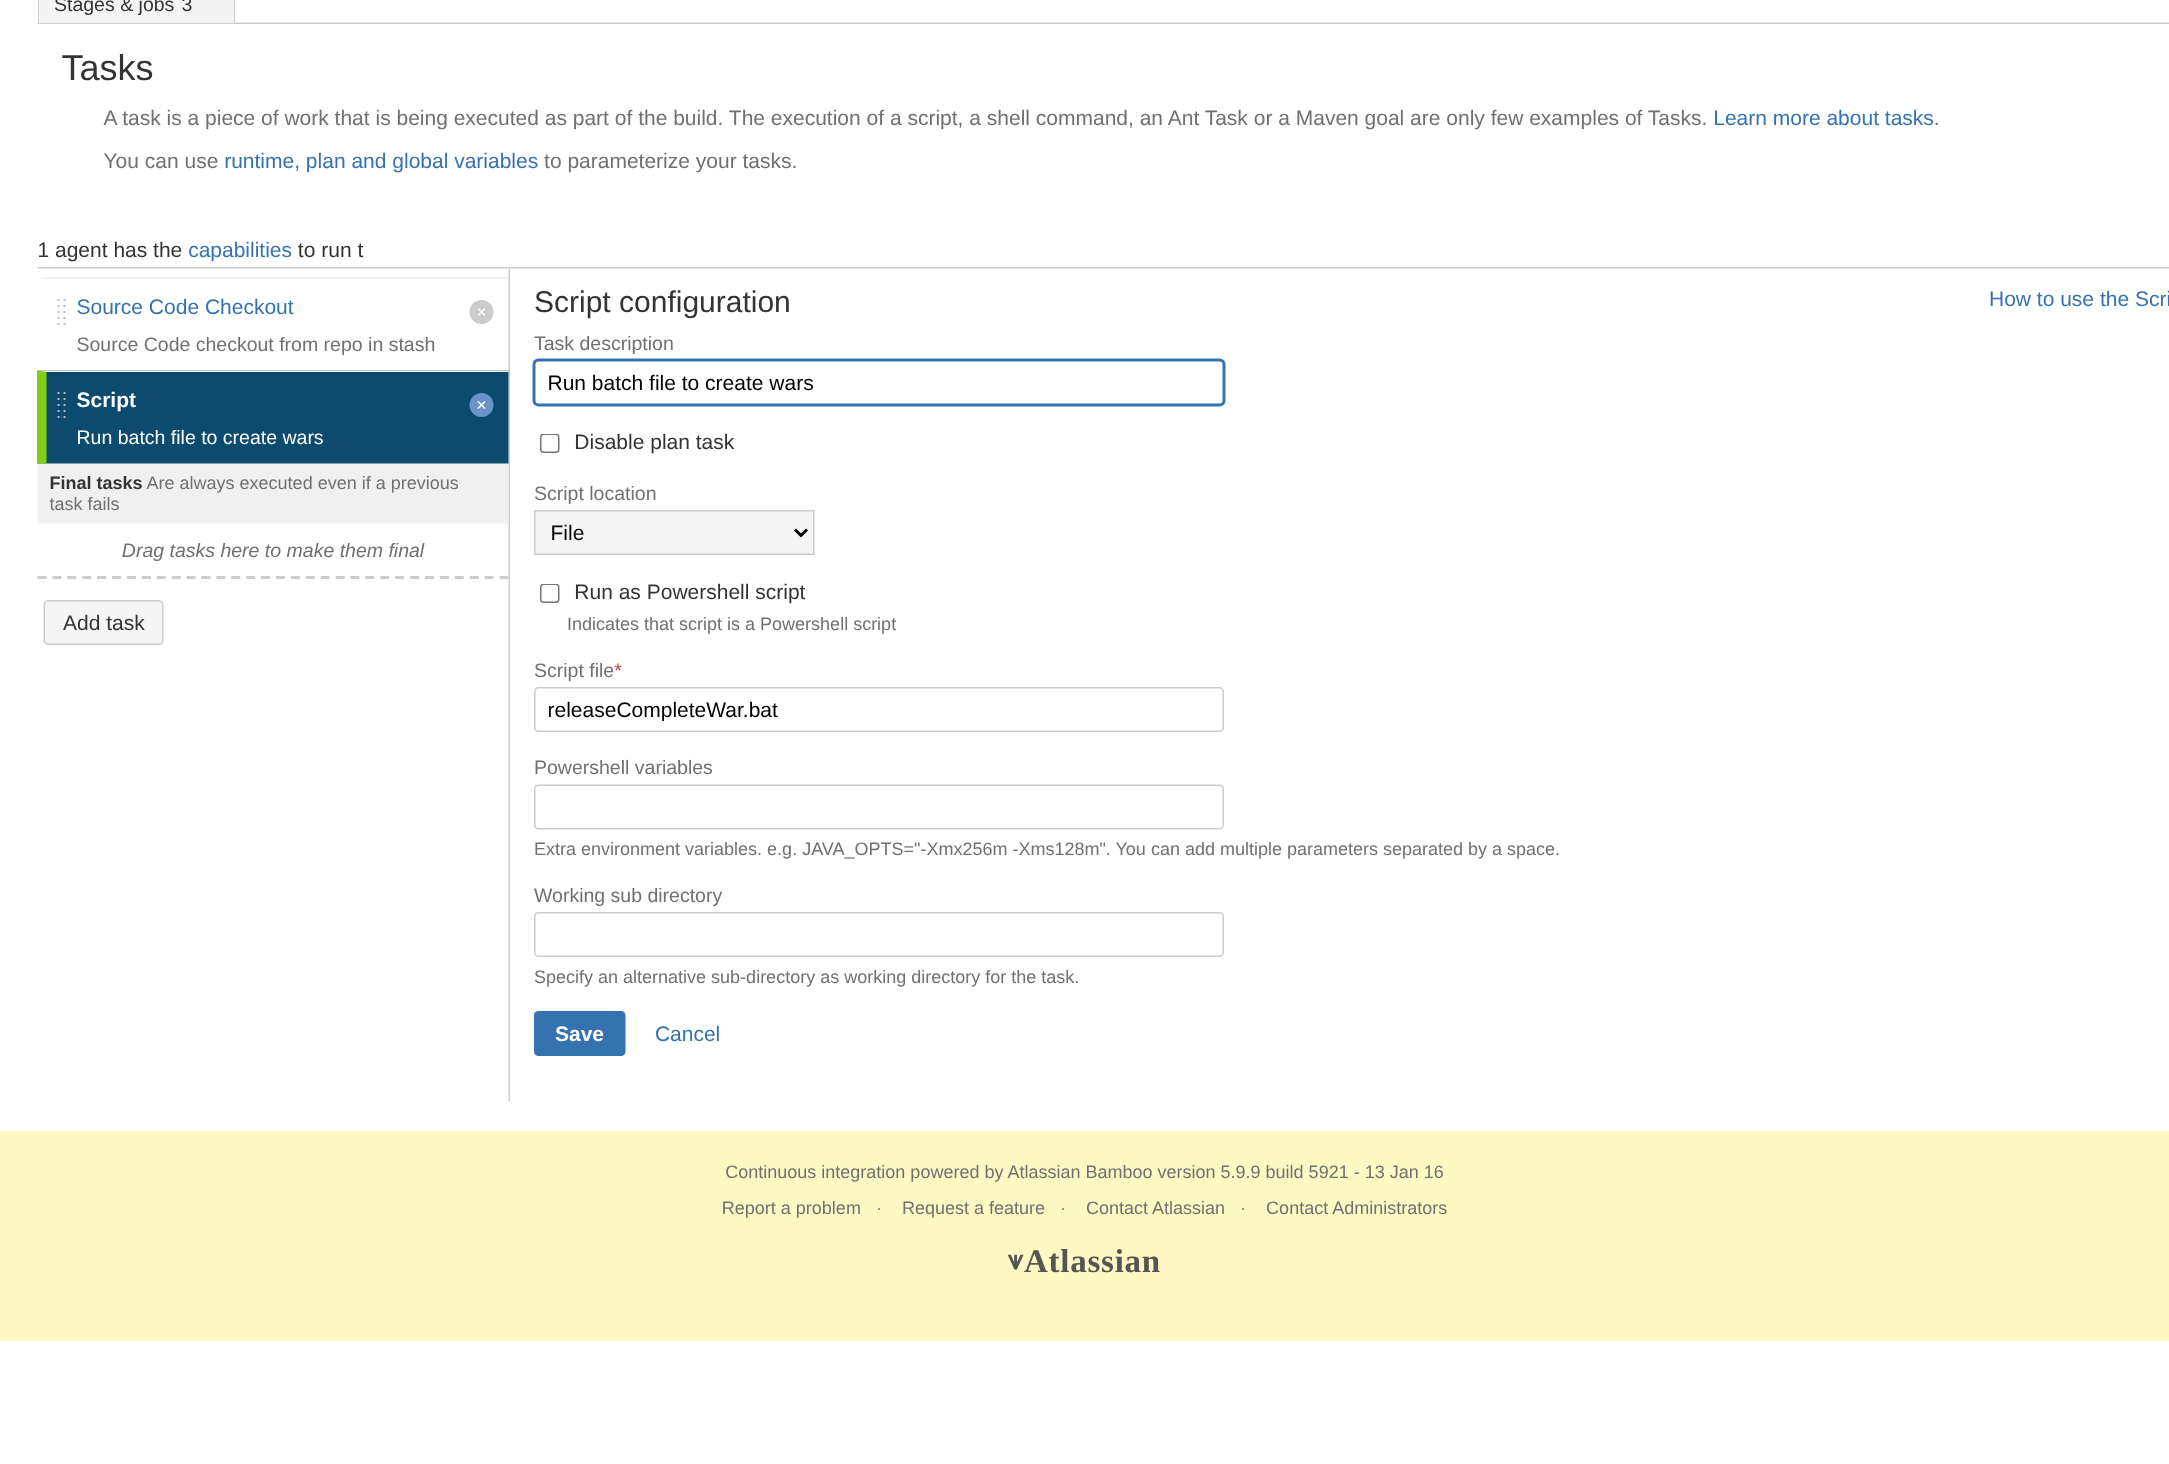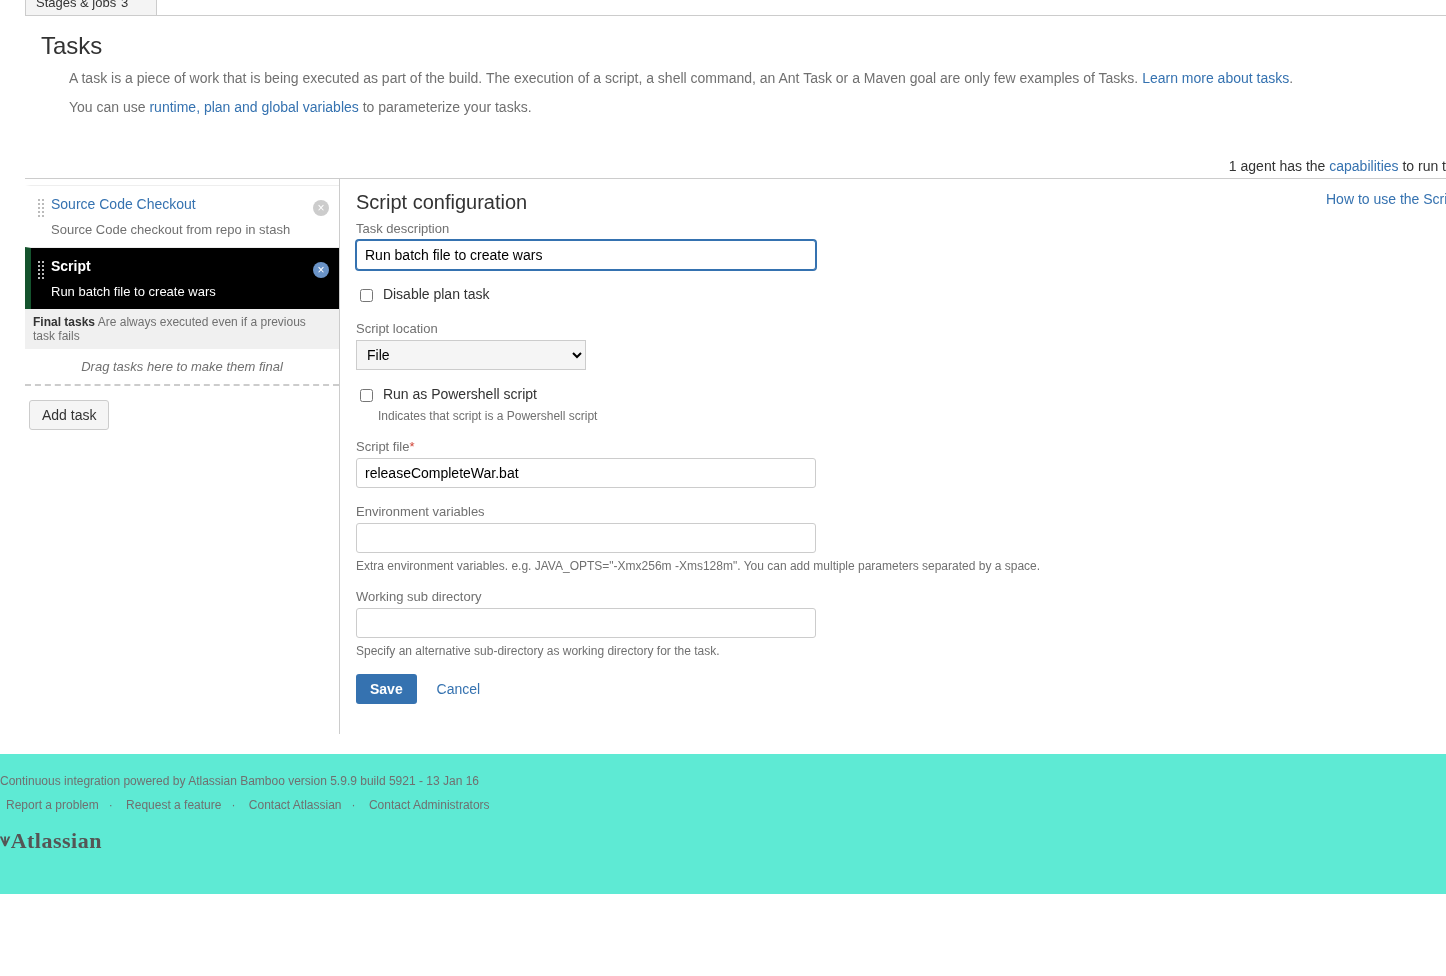--- a/index.html
+++ b/index.html
@@ -30,21 +30,21 @@
     top:-12px;
   }
   .tabrow .tab .count {
     position: absolute; right:28px; top:6px; color:#333;
   }
   h2.page-title {
     font-size: 24px; font-weight:400; margin:16px 0 8px 16px; color:#333;
   }
   .lead { color:#707070; font-size:14px; line-height:1.5; margin-bottom:8px;margin-left:44px; }
   .lead a, .side a { color:#3572b0; text-decoration:none; }
-  .agent-note { text-align:right; color:#333; font-size:14px; padding:4px 0; border-bottom:1px solid #ccc; overflow:hidden; white-space:nowrap;margin-top:36px; }
+  .agent-note { text-align:left; color:#333; font-size:14px; padding:4px 0; border-bottom:1px solid #ccc; overflow:hidden; white-space:nowrap;margin-top:36px; }
   .agent-note a { color:#3572b0; text-decoration:none; }
 
   .content { display:flex; }
   .side {
     width:315px; flex:0 0 315px; border-right:1px solid #ccc; padding-top:6px;
   }
   .task-card {
     position:relative;
     padding:10px 30px 10px 20px;
     border-top:1px solid #eee;
@@ -55,21 +55,21 @@
     background-image: radial-gradient(#bbb 1px, transparent 1px);
     background-size: 4px 4px;
   }
   .task-card .tname { color:#3572b0; font-size:14px; }
   .task-card .tdesc { color:#707070; font-size:13px; margin-top:10px; }
   .task-card .closer {
     position:absolute; right:10px; top:14px; width:16px; height:16px;
     border-radius:50%; background:#ccc; color:#fff; font-size:12px; line-height:16px; text-align:center;
   }
   .task-card.selected {
-    background:#000000; border-left:6px solid #14532d;
+    background:#0c4a6e; border-left:6px solid #84cc16;
   }
   .task-card.selected .tname { color:#fff; font-weight:bold; }
   .task-card.selected .tdesc { color:#fff; }
   .task-card.selected .closer { background:#6a93c7; }
 
   .finals {
     background:#f0f0f0; font-size:12px; color:#333; padding:6px 8px;
   }
   .finals b { font-weight:bold; }
   .finals span { color:#707070; }
@@ -89,36 +89,36 @@
   .field { margin-bottom:16px; max-width:700px; }
   .field label.lbl { display:block; color:#707070; font-size:13px; margin-bottom:4px; }
   .field .req { color:#d04437; }
   .field input[type=text] {
     width:460px; padding:6px 8px; border:1px solid #ccc; border-radius:3px; font-size:14px;
   }
   .field input[type=text].focused {
     border:1px solid #3572b0; box-shadow:0 0 0 1px #3572b0;
   }
   .field select {
-    width:230px; padding:5px 6px; border:1px solid #ccc; background:#f5f5f5; font-size:14px;
+    width:187px; padding:5px 6px; border:1px solid #ccc; background:#f5f5f5; font-size:14px;
   }
   .chk { font-size:14px; color:#333; }
   .chk input { margin-right:6px; vertical-align:middle; }
   .hint { color:#707070; font-size:12px; margin-top:4px; padding-left:22px; }
   .hint2 { color:#707070; font-size:12px; margin-top:6px; }
 
   .actions { margin-top:0; }
   .btn-primary {
     background:#3572b0; color:#fff; border:0; padding:7px 14px; border-radius:3px;
     font-size:14px; font-weight:bold; cursor:pointer;
   }
   .btn-link { background:none; border:0; color:#3572b0; font-size:14px; margin-left:10px; cursor:pointer; }
 
   footer {
-    background:#5eead4; padding:20px 0 40px; margin-top:20px; color:#707070; font-size:12px;
+    background:#fef9c3; padding:20px 0 40px; margin-top:20px; text-align:center; color:#707070; font-size:12px;
   }
   footer a { color:#707070; text-decoration:none; }
   footer .links a { margin:0 6px; }
   footer .sep { margin:0 4px; }
   .atlassian-logo { margin-top:16px; font-size:22px; font-weight:bold; color:#555; font-family: Georgia, serif; letter-spacing:0.5px; }
   .atlassian-logo .glyph { font-size:18px; position:relative; top:-2px; }
 </style>
 </head>
 <body>
 
@@ -205,21 +205,21 @@
 
       <div class="field">
         <label class="lbl">
           <span>Script file</span><span class="req">*</span>
         </label>
         <input type="text" value="releaseCompleteWar.bat" style="">
       </div>
 
 
       <div class="field">
-        <label class="lbl">Environment variables</label>
+        <label class="lbl">Powershell variables</label>
         <input type="text" value="" style="">
         <div class="hint2">Extra environment variables. e.g. JAVA_OPTS="-Xmx256m -Xms128m". You can add multiple parameters separated by a space.</div>
       </div>
 
       <div class="field">
         <label class="lbl">Working sub directory</label>
         <input type="text" value="" style="">
         <div class="hint2">Specify an alternative sub-directory as working directory for the task.</div>
       </div>
 

